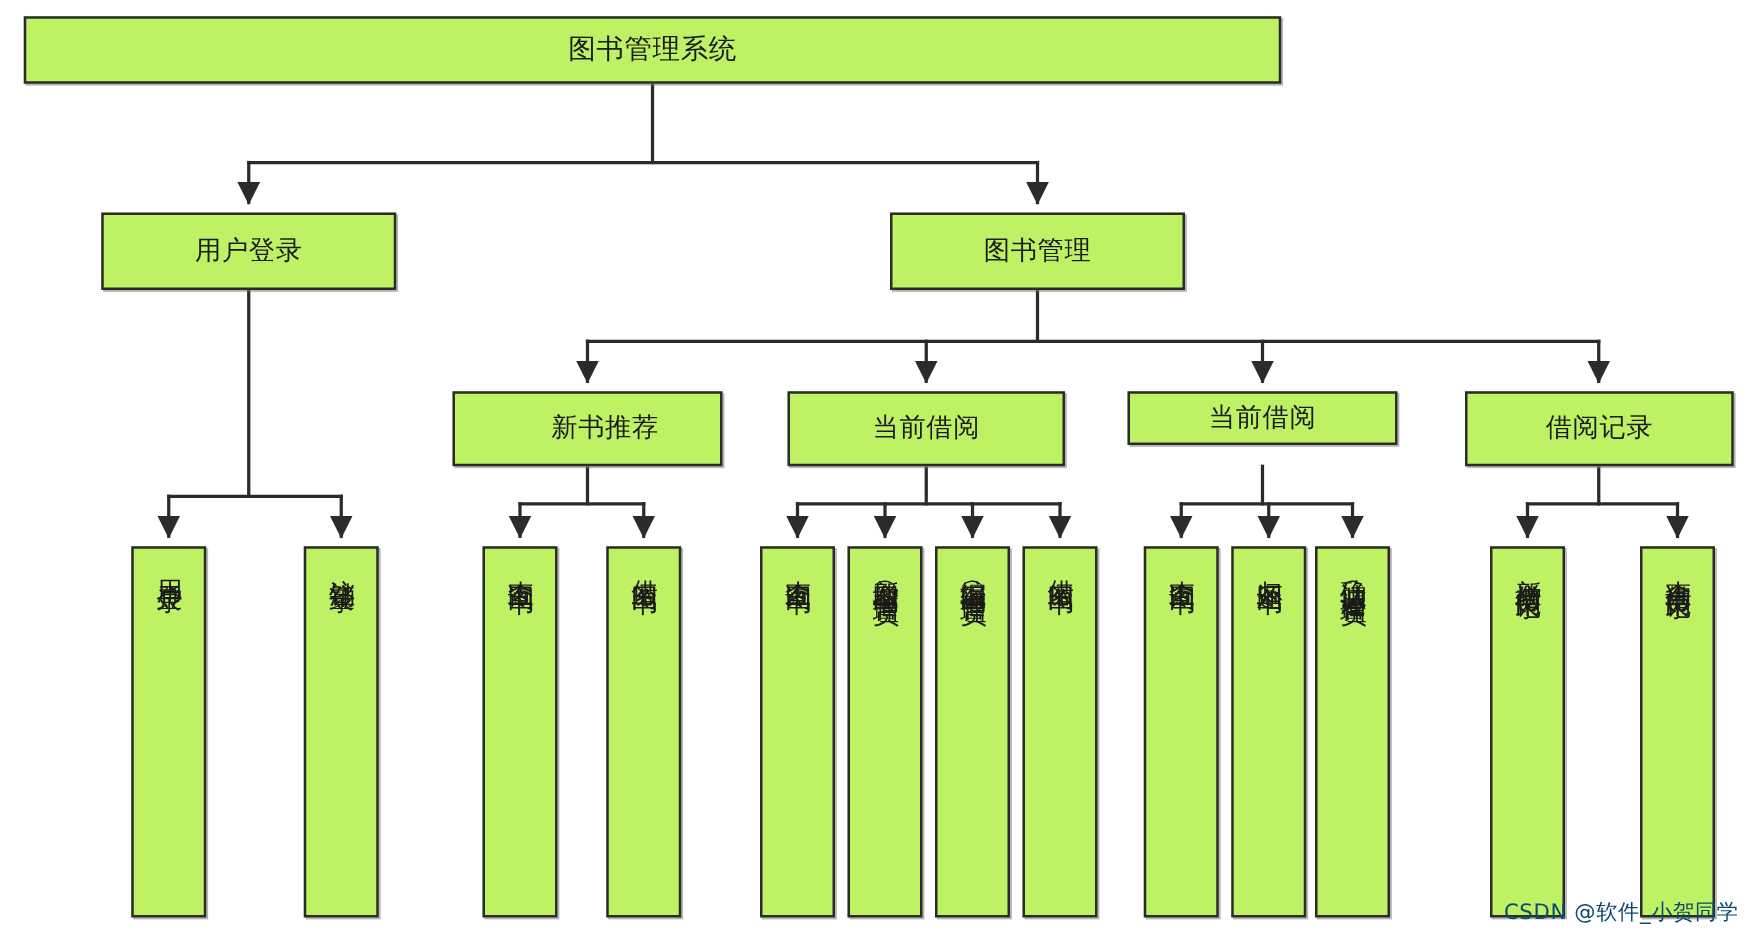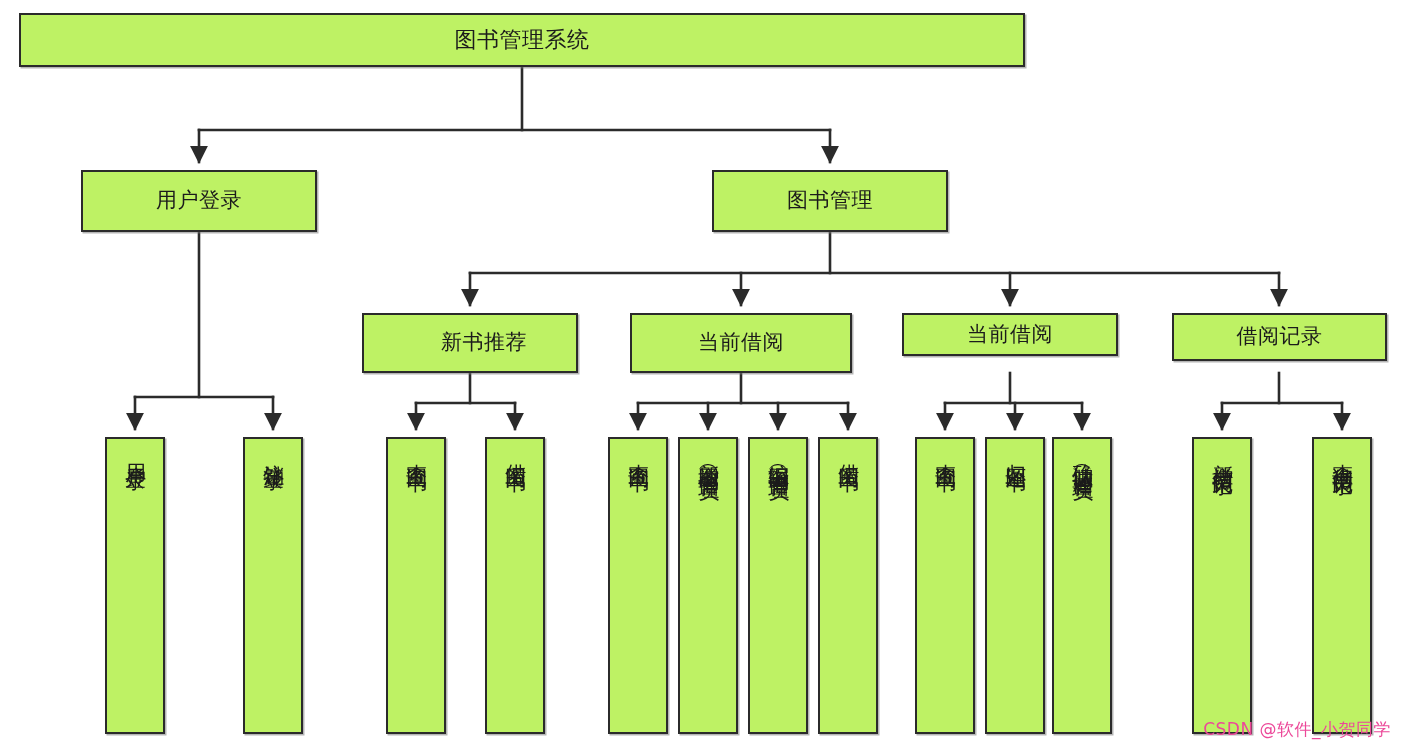--- a/index.html
+++ b/index.html
@@ -62,21 +62,21 @@
     letter-spacing: 2.5px;
     white-space: normal;
     max-height: 285px;
   }
   
   #watermark {
     position: absolute;
     right: 14px;
     bottom: 6px;
     font-size: 17px;
-    color: #ec4899;
+    color: #0c4a6e;
     letter-spacing: 0.5px;
     white-space: nowrap;
     pointer-events: none;
   }
 </style>
 </head>
 <body>
 
 <div id="diagram-root">
 
@@ -142,21 +142,21 @@
       </div>
       <div class="node level3" style="left: 362px; top: 313px; width: 216px; height: 60px; padding-left: 28px;">
         <span class="node-label">新书推荐</span>
       </div>
       <div class="node level3" style="left: 630px; top: 313px; width: 222px; height: 60px;">
         <span class="node-label">当前借阅</span>
       </div>
       <div class="node level3" style="left: 902px; top: 313px; width: 216px; height: 43px;">
         <span class="node-label">当前借阅</span>
       </div>
-      <div class="node level3" style="left: 1172px; top: 313px; width: 215px; height: 48px;">
+      <div class="node level3" style="left: 1172px; top: 313px; width: 215px; height: 60px;">
         <span class="node-label">借阅记录</span>
       </div>
       <div class="node leaf" style="left: 105px; top: 437px; width: 60px; height: 297px;">
         <span class="node-label">用户登录</span>
       </div>
       <div class="node leaf" style="left: 243px; top: 437px; width: 60px; height: 297px;">
         <span class="node-label">注销登录</span>
       </div>
       <div class="node leaf" style="left: 386px; top: 437px; width: 60px; height: 297px;">
         <span class="node-label">查询图书</span>

